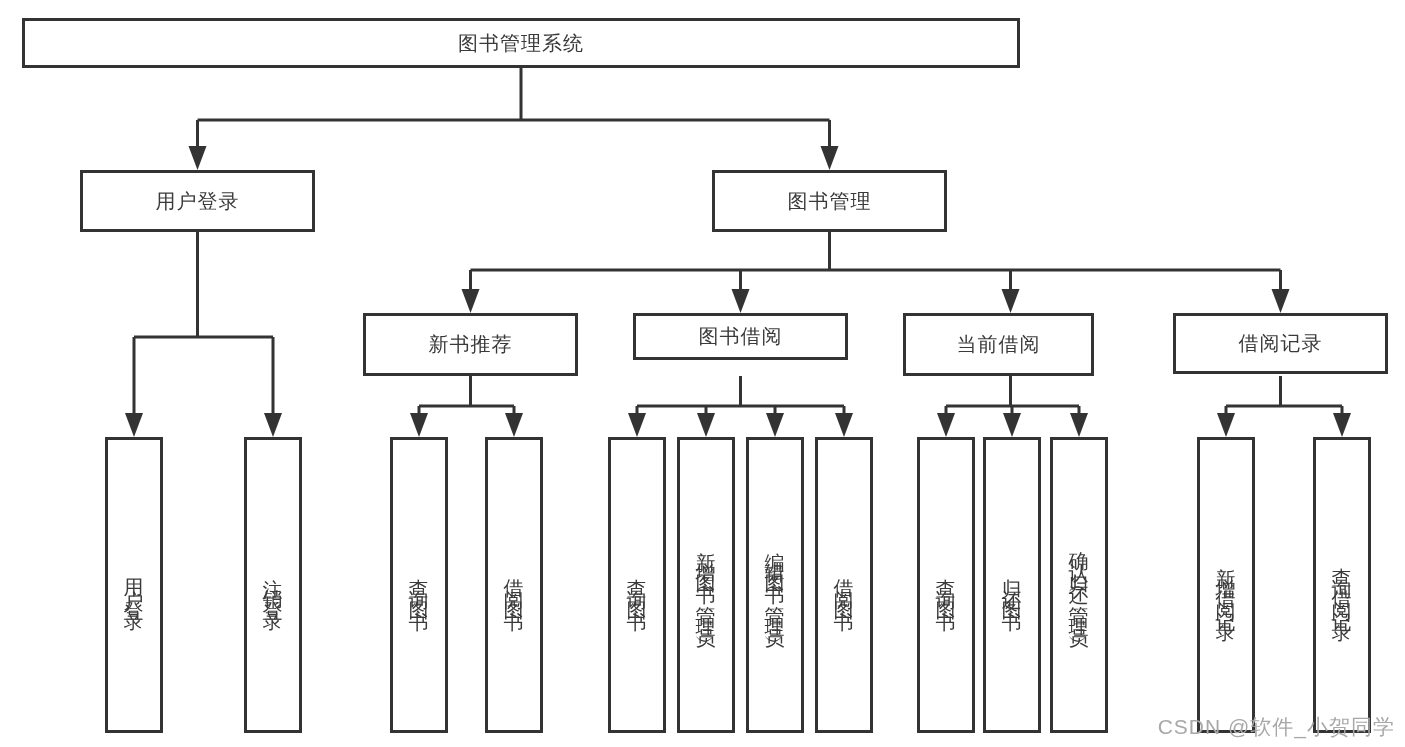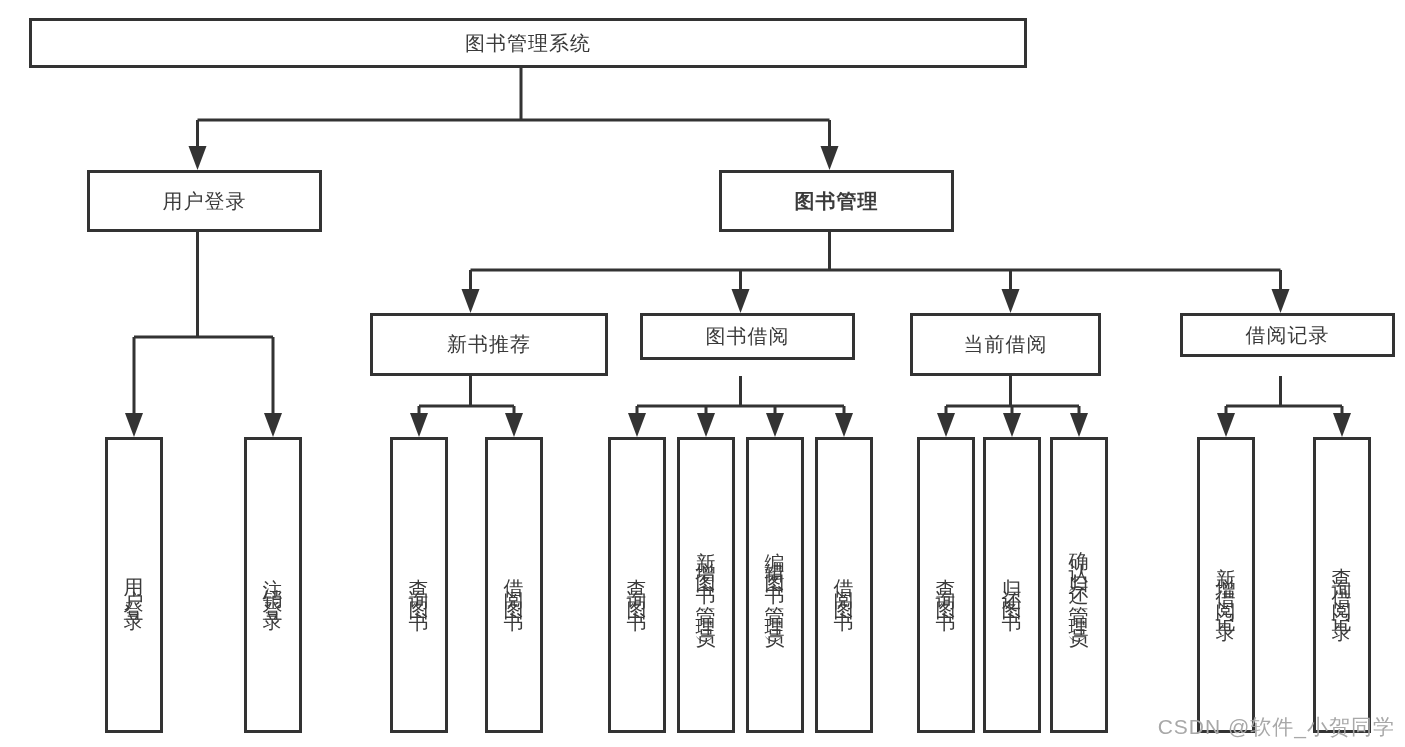--- a/index.html
+++ b/index.html
@@ -29,36 +29,36 @@
     position: absolute;
     box-sizing: border-box;
     border: 3px solid var(--box-border);
     background: #ffffff;
     display: flex;
     align-items: center;
     justify-content: center;
     font-size: 20px;
     color: var(--text);
   }
-  .node.h { letter-spacing: 1px; margin-left: 7px; }
+  .node.h { letter-spacing: 1px; }
   .node.v .vlabel {
     writing-mode: vertical-rl;
     line-height: 1;
     letter-spacing: 11px;
     font-size: 20px;
     white-space: nowrap;
   }
   
   .n-root    { left: 22px;   top: 18px;  width: 998px; height: 50px; }
   .n-login   { left: 80px;   top: 170px; width: 235px; height: 62px; }
-  .n-mgmt    { left: 712px;  top: 170px; width: 235px; height: 62px; font-weight: bold; }
-  .n-newbook { left: 363px;  top: 313px; width: 238px; height: 63px; }
+  .n-mgmt    { left: 712px;  top: 170px; width: 235px; height: 62px; }
+  .n-newbook { left: 363px;  top: 313px; width: 215px; height: 63px; }
   .n-borrow  { left: 633px;  top: 313px; width: 215px; height: 47px; }
   .n-current { left: 903px;  top: 313px; width: 191px; height: 63px; }
-  .n-record  { left: 1173px; top: 313px; width: 215px; height: 44px; }
+  .n-record  { left: 1173px; top: 313px; width: 215px; height: 61px; }
   
   .leaf { top: 437px; width: 58px; height: 296px; }
   .l-a1 { left: 105px; }  .l-a2 { left: 244px; }
   .l-b1 { left: 390px; }  .l-b2 { left: 485px; }
   .l-c1 { left: 608px; }  .l-c2 { left: 677px; }
   .l-c3 { left: 746px; }  .l-c4 { left: 815px; }
   .l-d1 { left: 917px; }  .l-d2 { left: 983px; }  .l-d3 { left: 1050px; }
   .l-e1 { left: 1197px; } .l-e2 { left: 1313px; }
   .watermark {
     position: absolute;

